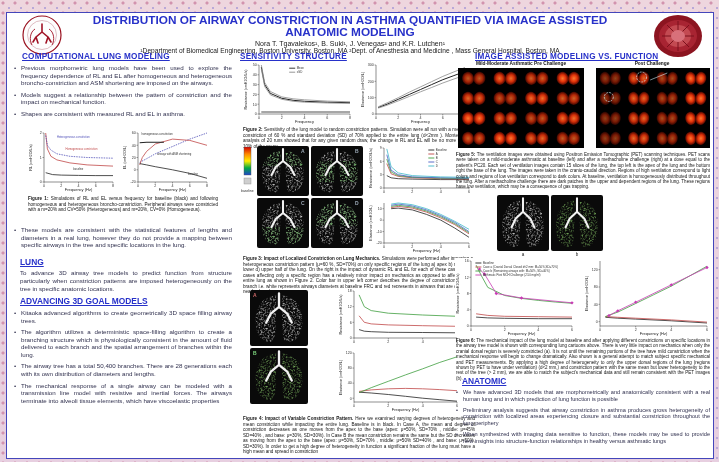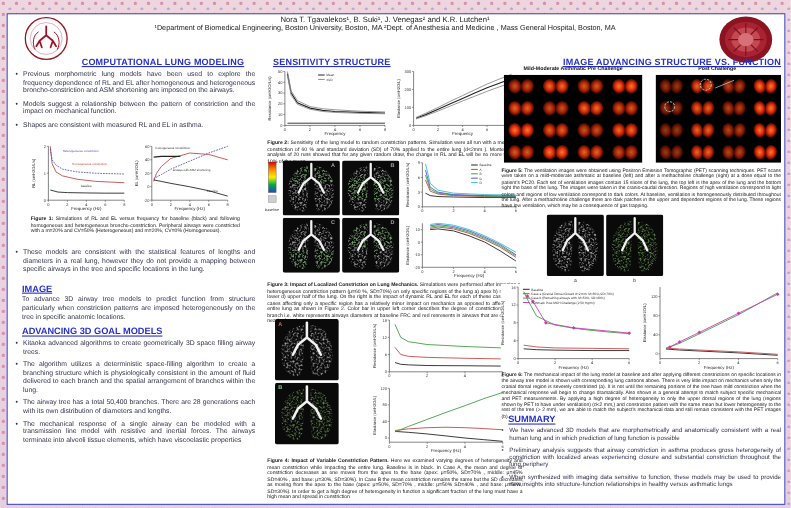--- a/index.html
+++ b/index.html
@@ -9,21 +9,21 @@
   background:
    radial-gradient(circle at 3px 3px,#d293ae 1.3px,transparent 1.8px),
    radial-gradient(circle at 9px 8px,#b9a8d8 1px,transparent 1.5px),
    linear-gradient(#eed6de,#e7cfe0);
   background-size:12px 10px,12px 10px,100% 100%}
 .inner{position:absolute;left:6px;top:12px;right:5px;bottom:3px;background:#fff;border:1.5px solid #4446bb}
 .abs{position:absolute}
 .title{font-size:11.8px;font-weight:bold;color:#2731c9;line-height:1.05;text-align:center}
 .authors{font-size:7px;color:#1a1a1a;margin-top:1px;text-align:center}
 .affil{font-size:6.6px;color:#1a1a1a;text-align:center}
-.sec-h{position:absolute;font-weight:bold;font-size:8.2px;color:#2731c9;text-decoration:underline;text-align:right;letter-spacing:.2px;white-space:nowrap}
+.sec-h{position:absolute;font-weight:bold;font-size:8.2px;color:#2731c9;text-decoration:underline;text-align:left;letter-spacing:.2px;white-space:nowrap}
 .sub-h{position:absolute;font-weight:bold;font-size:8.4px;color:#2731c9;text-decoration:underline;white-space:nowrap}
 .bul{list-style:none;font-size:6.2px;color:#30304e;line-height:1.22}
 .bul li{margin-bottom:4px;padding-left:7px;position:relative;text-align:justify}
 .bul li::before{content:"•";position:absolute;left:0;top:0}
 .sum{font-size:5.6px}
 .body-t{font-size:6.2px;color:#30304e;line-height:1.25;text-align:justify}
 .cap{font-size:4.6px;color:#141414;line-height:1.2;text-align:justify}
 .cap b{font-weight:bold}
 .pet-lab{font-size:4.8px;font-weight:bold;color:#111;text-align:center;white-space:nowrap}
 .plab{position:absolute;font-size:5px;color:#9aa7b5;font-weight:bold}
@@ -49,36 +49,37 @@
 
 <div class="abs" style="left:22px;top:15px">
   <svg width="40" height="40">
     <circle cx="20" cy="20" r="19" fill="#fdfdfd" stroke="#9a1220" stroke-width="1.2"></circle>
     <circle cx="20" cy="20" r="14.5" fill="none" stroke="#c8909a" stroke-width="0.6"></circle>
     <path d="M20 9 L20 17 M20 17 L14 22 M20 17 L26 22 M14 22 L11 27 M14 22 L16 28 M26 22 L24 28 M26 22 L29 27" stroke="#a01225" stroke-width="1.6" fill="none" stroke-linecap="round"></path>
     <path d="M13 14 C8 17 7 25 10 30 M27 14 C32 17 33 25 30 30" stroke="#a01225" stroke-width="0.9" fill="none"></path>
   </svg>
 </div>
 <div class="abs" style="left:60px;top:14px;width:580px">
+  <div class="title">DISTRIBUTION OF AIRWAY CONSTRICTION IN ASTHMA QUANTIFIED VIA IMAGE ASSISTED ANATOMIC MODELING</div>
   <div class="authors">Nora T. Tgavalekos¹, B. Suki¹, J. Venegas² and K.R. Lutchen¹</div>
   <div class="affil">¹Department of Biomedical Engineering, Boston University, Boston, MA ²Dept. of Anesthesia and Medicine , Mass General Hospital, Boston, MA</div>
 </div>
 <div class="abs" style="left:652px;top:13px">
   <svg width="52" height="46">
     <ellipse cx="26" cy="23" rx="24" ry="21" fill="#8c1420"></ellipse>
     <ellipse cx="26" cy="23" rx="19" ry="16" fill="#a82432"></ellipse>
     <ellipse cx="26" cy="23" rx="13" ry="11" fill="#c34a52"></ellipse>
     <path d="M26 8 L26 38 M10 23 L42 23 M15 12 L37 34 M37 12 L15 34" stroke="#7a101c" stroke-width="1" fill="none"></path>
     <ellipse cx="26" cy="23" rx="7" ry="6" fill="#d8707a"></ellipse>
   </svg>
 </div>
 
 <div class="sec-h" style="left:22px;top:52px;width:200px">COMPUTATIONAL LUNG MODELING</div>
 <div class="sec-h" style="left:240px;top:52px;width:115px">SENSITIVITY STRUCTURE</div>
-<div class="sec-h" style="left:475px;top:52px;width:235px">IMAGE ADVANCING STRUCTURE VS. FUNCTION</div>
+<div class="sec-h" style="left:475px;top:52px;width:235px">IMAGE ASSISTED MODELING VS. FUNCTION</div>
 
 <ul class="bul abs" style="left:14px;top:64px;width:218px">
   <li>Previous morphometric lung models have been used to explore the frequency dependence of RL and EL after homogeneous and heterogeneous broncho-constriction and ASM shortening are imposed on the airways.</li>
   <li>Models suggest a relationship between the pattern of constriction and the impact on mechanical function.</li>
   <li>Shapes are consistent with measured RL and EL in asthma.</li>
 </ul>
 <svg class="abs" style="left:28px;top:130px" width="88" height="62">
     <rect x="0" y="0" width="88" height="62" fill="#ffffff"></rect>
     <path d="M16,3 L16,52 L85,52" fill="none" stroke="#444" stroke-width="0.6"></path>
     <line x1="16" y1="52" x2="16" y2="53.5" stroke="#444" stroke-width="0.5"></line>
@@ -136,21 +137,21 @@
     <text x="19.45" y="5.450000000000003" font-size="2.7" fill="#333333">homogeneous constriction</text>
     <text x="34.975" y="25.049999999999997" font-size="2.7" fill="#333333">airways with ASM shortening</text>
     <text x="66.025" y="44.65" font-size="2.7" fill="#333333">baseline</text>
     <text x="50.5" y="61" font-size="4" text-anchor="middle" fill="#222">Frequency (Hz)</text>
     <text transform="translate(3.6 27.5) rotate(-90)" font-size="3.7" text-anchor="middle" fill="#222">EL (cmH2O/L)</text>
   </svg>
 <div class="cap abs" style="left:28px;top:196px;width:190px"><b>Figure 1:</b><span> Simulations of RL and EL versus frequency for baseline (black) and following homogeneous and heterogeneous broncho-constriction. Peripheral airways were constricted with a m=20% and CV=50% (Heterogeneous) and m=20%, CV=0% (Homogeneous).</span></div>
 <ul class="bul abs" style="left:14px;top:226px;width:218px">
   <li>These models are consistent with the statistical features of lengths and diameters in a real lung, however they do not provide a mapping between specific airways in the tree and specific locations in the lung.</li>
 </ul>
-<div class="sub-h" style="left:20px;top:257px">IMAGE</div>
+<div class="sub-h" style="left:20px;top:257px">LUNG</div>
 <div class="body-t abs" style="left:20px;top:269px;width:212px">To advance 3D airway tree models to predict function from structure particularly when constriction patterns are imposed heterogeneously on the tree in specific anatomic locations.</div>
 <div class="sub-h" style="left:20px;top:296px">ADVANCING 3D  GOAL MODELS</div>
 <ul class="bul abs" style="left:14px;top:309px;width:218px">
   <li>Kitaoka advanced algorithms to create geometrically 3D space filling airway trees.</li>
   <li>The algorithm utilizes a deterministic space-filling algorithm to create a branching structure which is physiologically consistent in the amount of fluid delivered to each branch and the spatial arrangement of branches within the lung.</li>
   <li>The airway tree has a total 50,400 branches.  There are 28 generations each with its own distribution of diameters and lengths.</li>
   <li>The  mechanical response of a single airway  can be modeled with a transmission line model with resistive and inertial forces. The airways terminate into alveoli tissue elements, which have viscoelastic properties</li>
 </ul>
 
 <svg class="abs" style="left:243px;top:62px" width="110" height="62">
@@ -622,18 +623,18 @@
     <polyline points="24.9,57.6 33.8,52.8 51.7,44.2 87.3,26.8 123.0,9.5" fill="none" stroke="#c83cb4" stroke-width="0.8"></polyline>
     <rect x="23.716666666666665" y="56.4" width="2.4" height="2.4" fill="#c83cb4" transform="rotate(45 24.916666666666664 57.6)"></rect>
     <rect x="32.633333333333326" y="51.63333333333333" width="2.4" height="2.4" fill="#c83cb4" transform="rotate(45 33.83333333333333 52.833333333333336)"></rect>
     <rect x="50.46666666666666" y="42.96666666666667" width="2.4" height="2.4" fill="#c83cb4" transform="rotate(45 51.666666666666664 44.16666666666667)"></rect>
     <rect x="86.13333333333333" y="25.633333333333336" width="2.4" height="2.4" fill="#c83cb4" transform="rotate(45 87.33333333333333 26.833333333333336)"></rect>
     <rect x="121.8" y="8.3" width="2.4" height="2.4" fill="#c83cb4" transform="rotate(45 123 9.5)"></rect>
     <text x="69.5" y="77" font-size="4" text-anchor="middle" fill="#222">Frequency (Hz)</text>
     <text transform="translate(3.6 35.5) rotate(-90)" font-size="3.7" text-anchor="middle" fill="#222">Elastance (cmH2O/L)</text>
   </svg>
 <div class="cap abs" style="left:456px;top:338px;width:254px;font-size:4.5px"><b>Figure 6:</b><span> The mechanical impact of the lung model at baseline and after applying different constrictions on specific locations in the airway tree model is shown with corresponding lung cartoons above. There is very little impact on mechanics when only the cranial dorsal region is severely constricted (a).  It is not until the remaining portions of the tree have mild constriction when the mechanical response will begin to change dramatically.  Also shown is a general attempt to match subject specific mechanical and PET measurements.  By applying a high degree of heterogeneity to only the upper dorsal regions of the lung (regions shown by PET to have under ventilation) (d&lt;2 mm,) and constriction pattern with the same mean but lower heterogeneity to the rest of the tree (&gt; 2 mm), we are able to match the subject's mechanical data and still remain consistent with the PET images (b).</span></div>
-<div class="sub-h" style="left:462px;top:376px">SUMMARY</div>
+<div class="sub-h" style="left:462px;top:376px">ANATOMIC</div>
 <ul class="bul sum abs" style="left:456px;top:389px;width:254px">
   <li>We have advanced 3D models that are morphometrically and anatomically  consistent with a real human lung and in which prediction of lung function is possible</li>
   <li>Preliminary analysis suggests that airway constriction in asthma produces gross heterogeneity of constriction with localized areas experiencing closure and substantial constriction throughout the lung periphery</li>
   <li>When synthesized with imaging data sensitive to function, these models may be used to provide new insights into structure-function relationships in healthy versus asthmatic lungs</li>
 </ul>
 
 </body></html>

